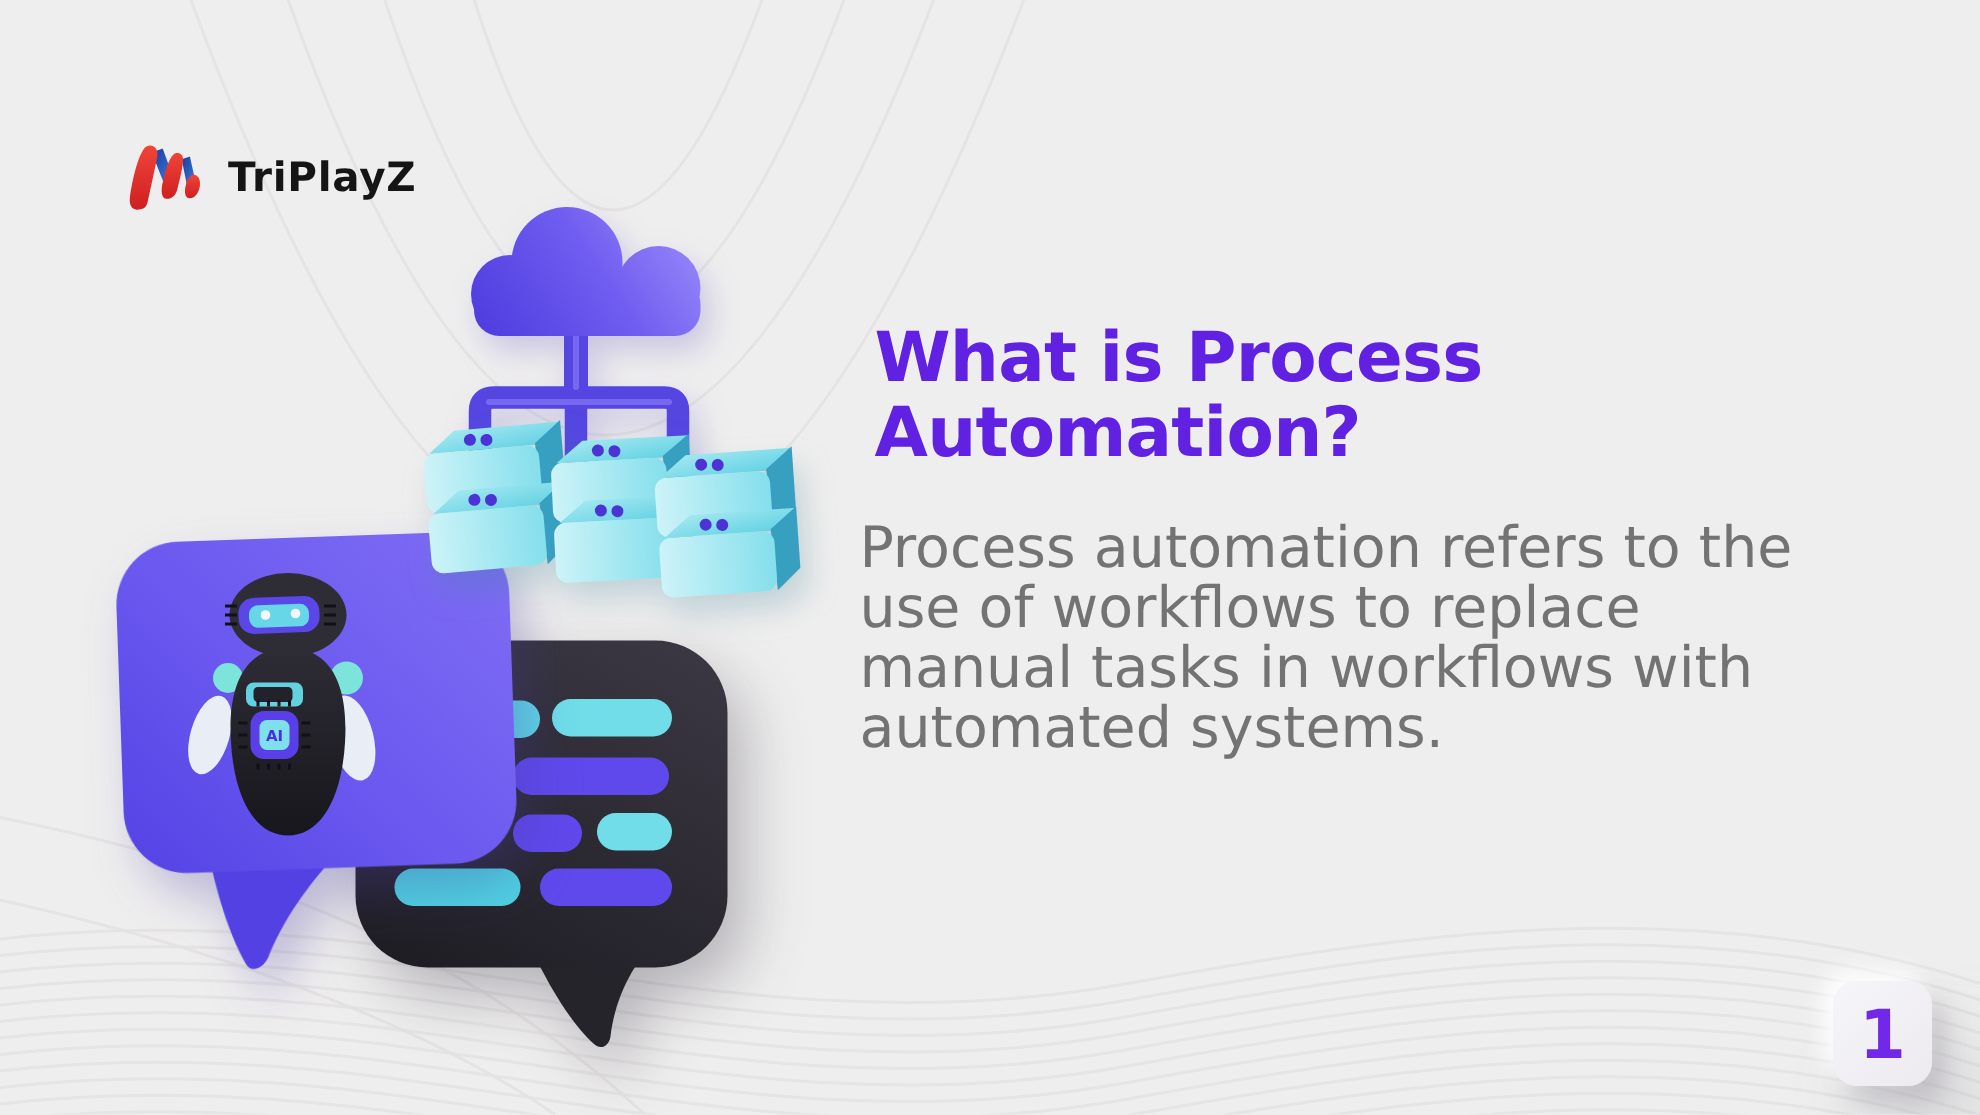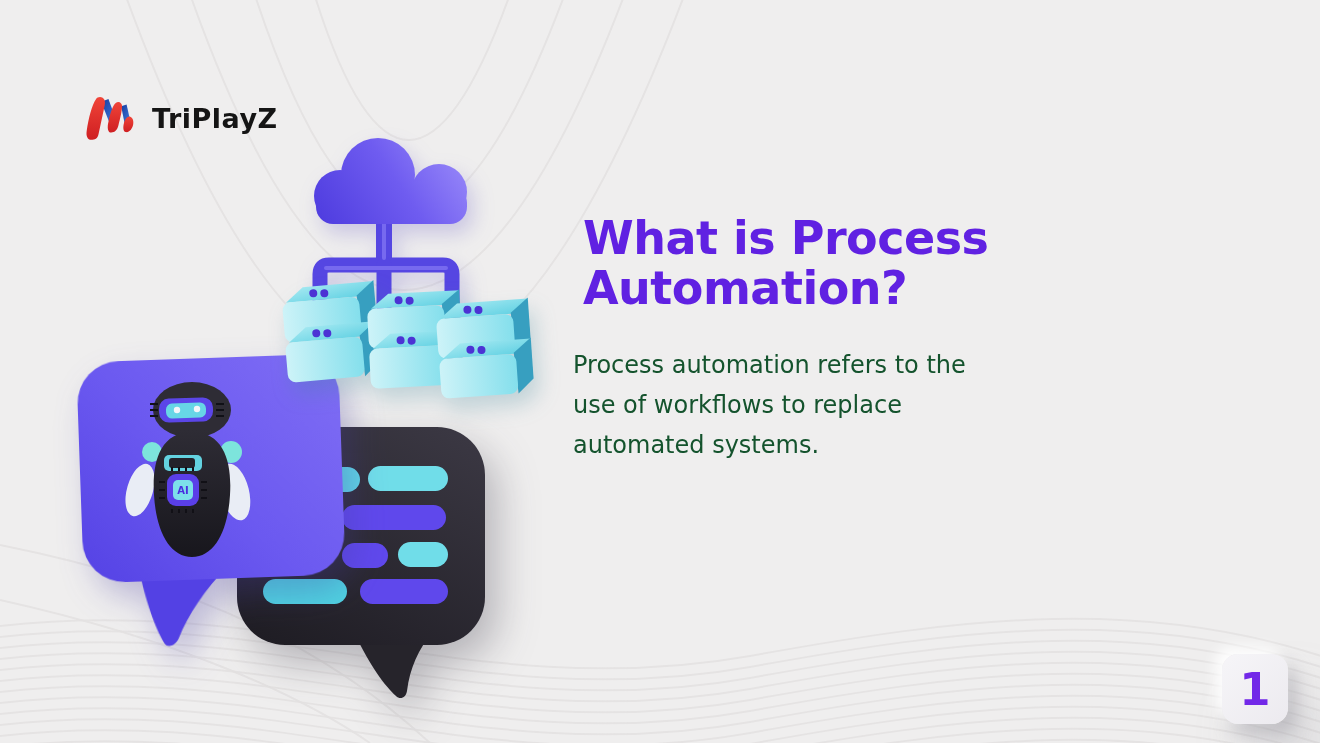--- a/index.html
+++ b/index.html
@@ -17,21 +17,21 @@
     font-size:27px;font-weight:700;color:#151515;letter-spacing:.5px;
     font-family:"DejaVu Sans", sans-serif;
   }
 
   
   .copy{position:absolute;left:573px;top:203px;width:710px;}
   .title{
     margin:10px;font-size:46px;line-height:50px;font-weight:700;color:#6021e2;
     letter-spacing:-0.5px;font-family:"DejaVu Sans", sans-serif;
   }
-  .body-text{margin-top:32px;font-size:24px;line-height:40px;color:#14532d;
+  .body-text{margin-top:32px;font-size:38px;line-height:40px;color:#737373;
     font-family:"DejaVu Sans", sans-serif;font-weight:400;}
 
   
   .page-badge{
     position:absolute;left:1222px;top:654px;width:66px;height:70px;border-radius:16px;
     background:linear-gradient(135deg,#f6f5f8 0%,#eceaef 100%);
     box-shadow:-7px -7px 14px rgba(255,255,255,.95),
                9px 11px 18px rgba(152,150,160,.45),
                34px 46px 60px rgba(150,148,158,.30);
     display:flex;align-items:center;justify-content:center;
@@ -213,19 +213,20 @@
     <use href="#box3d" transform="translate(436,319) rotate(-4)"></use>
     <use href="#box3d" transform="translate(439,359) rotate(-4)"></use>
   </g>
 </svg>
 
 <div class="copy">
   <h1 class="title">What is Process Automation?</h1>
   <div class="body-text">
     <div>Process automation refers to the</div>
     <div>use of workflows to replace</div>
+    <div>manual tasks in workflows with</div>
     <div>automated systems.</div>
   </div>
 </div>
 
 <div class="page-badge">
   <span>1</span>
 </div>
 
 </body></html>

